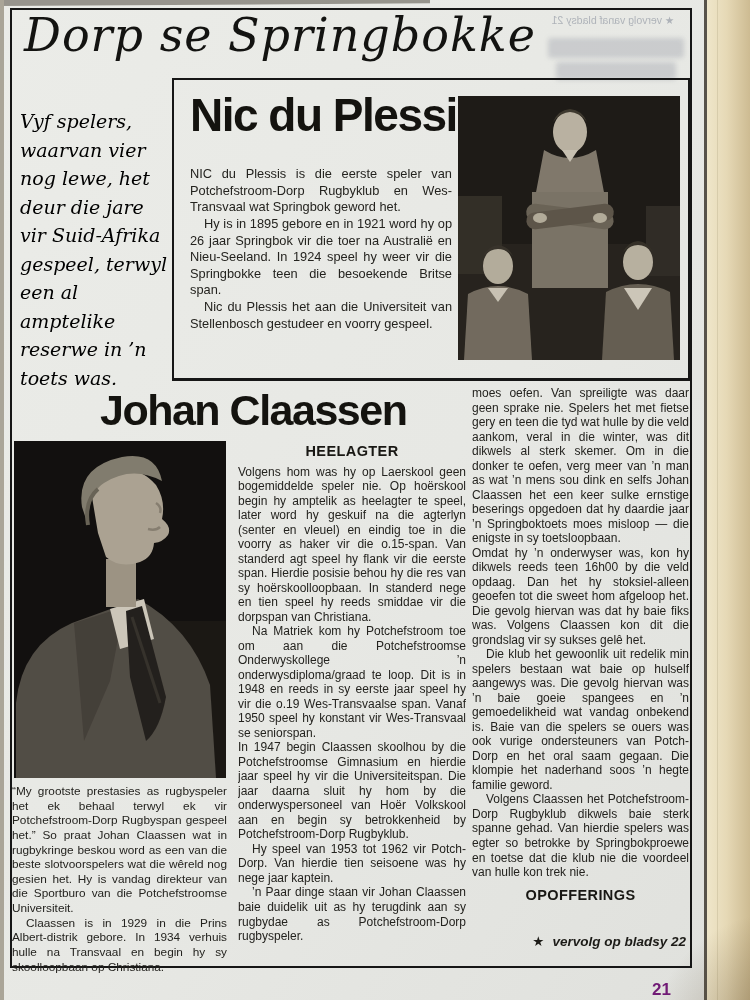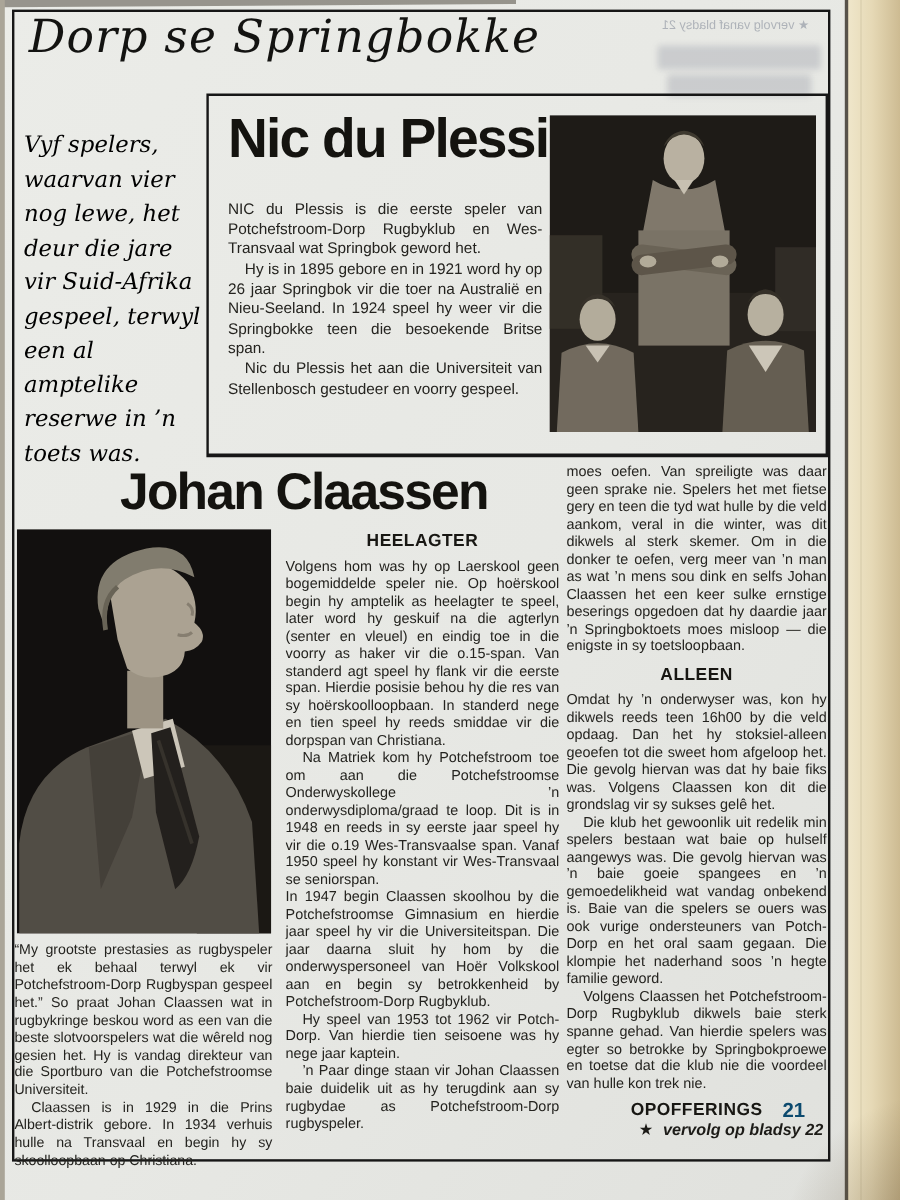--- a/index.html
+++ b/index.html
@@ -20,21 +20,21 @@
   .corner-shadow{left:640px;top:900px;width:160px;height:140px;
                  background:radial-gradient(ellipse at 90% 100%,rgba(90,70,40,.45),rgba(90,70,40,0) 65%);}
 
   
   .outer-frame{left:10px;top:8px;width:678px;height:956px;border:2.5px solid #161616;}
   .nic-box{left:172px;top:78px;width:514px;height:298px;border:2px solid #161616;
            border-bottom-width:3px;}
 
   
   .masthead{left:24px;top:8px;width:560px;font-family:"DejaVu Serif",serif;
-            font-style:italic;font-size:38px;color:#131311;letter-spacing:1px;white-space:nowrap;}
+            font-style:italic;font-size:46px;color:#131311;letter-spacing:1px;white-space:nowrap;}
 
   
   .intro{left:20px;top:107px;width:150px;font-family:"DejaVu Serif",serif;font-style:italic;
          font-size:19px;line-height:1.5;color:#000000;}
 
   
   .big-head{font-weight:bold;color:#14130f;letter-spacing:-1.5px;white-space:nowrap;}
   .nic-title{left:16px;top:8px;font-size:46px;}
   .johan-title{left:100px;top:386px;font-size:43px;}
 
@@ -53,21 +53,21 @@
   .right-col .col-heading.first{margin-top:9px;}
 
   
   .team-photo{right:8px;top:16px;width:222px;height:264px;}
   .claassen-photo{left:14px;top:441px;width:212px;height:337px;}
 
   
   .continuation{left:472px;top:933px;width:214px;text-align:right;font-size:13.5px;
                 font-style:italic;font-weight:bold;color:#1c1b17;}
   .continuation .star{font-style:normal;font-weight:normal;margin-right:8px;}
-  .page-number{left:652px;top:916px;font-size:17px;font-weight:bold;color:#0c4a6e;}
+  .page-number{left:652px;top:980px;font-size:17px;font-weight:bold;color:#701a75;}
 
   
   .ghost{color:rgba(62,72,100,.34);filter:blur(.6px);pointer-events:none;}
   .ghost-mirror{transform:scaleX(-1);}
   .ghost-top{left:538px;top:14px;width:150px;font-size:10.5px;text-align:center;}
   .ghost-bar{background:rgba(58,66,92,.17);filter:blur(2.5px);border-radius:3px;}
   .gb1{left:548px;top:38px;width:136px;height:20px;}
   .gb2{left:556px;top:62px;width:120px;height:18px;}
   .ghost-box{left:300px;top:82px;width:200px;font-size:10.5px;line-height:1.35;
              text-align:center;color:rgba(62,72,100,.30);filter:blur(.7px);}
@@ -172,21 +172,20 @@
     <p>Volgens hom was hy op Laerskool geen bogemiddelde speler nie. Op hoërskool begin hy amptelik as heelagter te speel, later word hy geskuif na die agterlyn (senter en vleuel) en eindig toe in die voorry as haker vir die o.15-span. Van standerd agt speel hy flank vir die eerste span. Hierdie posisie behou hy die res van sy hoërskoolloopbaan. In standerd nege en tien speel hy reeds smiddae vir die dorpspan van Christiana.</p>
     <p class="ind">Na Matriek kom hy Potchefstroom toe om aan die Potchefstroomse Onderwyskollege ’n onderwysdiploma/graad te loop. Dit is in 1948 en reeds in sy eerste jaar speel hy vir die o.19 Wes-Transvaalse span. Vanaf 1950 speel hy konstant vir Wes-Transvaal se seniorspan.</p>
     <p>In 1947 begin Claassen skoolhou by die Potchefstroomse Gimnasium en hierdie jaar speel hy vir die Universiteitspan. Die jaar daarna sluit hy hom by die onderwyspersoneel van Hoër Volkskool aan en begin sy betrokkenheid by Potchefstroom-Dorp Rugbyklub.</p>
     <p class="ind">Hy speel van 1953 tot 1962 vir Potch-Dorp. Van hierdie tien seisoene was hy nege jaar kaptein.</p>
     <p class="ind">’n Paar dinge staan vir Johan Claassen baie duidelik uit as hy terugdink aan sy rugbydae as Potchefstroom-Dorp rugbyspeler.</p>
 
   </div>
 
   <div class="abs bodycol right-col">
     <p>moes oefen. Van spreiligte was daar geen sprake nie. Spelers het met fietse gery en teen die tyd wat hulle by die veld aankom, veral in die winter, was dit dikwels al sterk skemer. Om in die donker te oefen, verg meer van ’n man as wat ’n mens sou dink en selfs Johan Claassen het een keer sulke ernstige beserings opgedoen dat hy daardie jaar ’n Springboktoets moes misloop — die enigste in sy toetsloopbaan.</p>
-    <div class="col-heading first">ALLEEN</div>
     <p>Omdat hy ’n onderwyser was, kon hy dikwels reeds teen 16h00 by die veld opdaag. Dan het hy stoksiel-alleen geoefen tot die sweet hom afgeloop het. Die gevolg hiervan was dat hy baie fiks was. Volgens Claassen kon dit die grondslag vir sy sukses gelê het.</p>
     <p class="ind">Die klub het gewoonlik uit redelik min spelers bestaan wat baie op hulself aangewys was. Die gevolg hiervan was ’n baie goeie spangees en ’n gemoedelikheid wat vandag onbekend is. Baie van die spelers se ouers was ook vurige ondersteuners van Potch-Dorp en het oral saam gegaan. Die klompie het naderhand soos ’n hegte familie geword.</p>
     <p class="ind">Volgens Claassen het Potchefstroom-Dorp Rugbyklub dikwels baie sterk spanne gehad. Van hierdie spelers was egter so betrokke by Springbokproewe en toetse dat die klub nie die voordeel van hulle kon trek nie.</p>
     <div class="col-heading">OPOFFERINGS</div>
 
   </div>
 
   <div class="abs continuation">
     <span class="star">★</span><span>vervolg op bladsy 22</span>
   </div>

